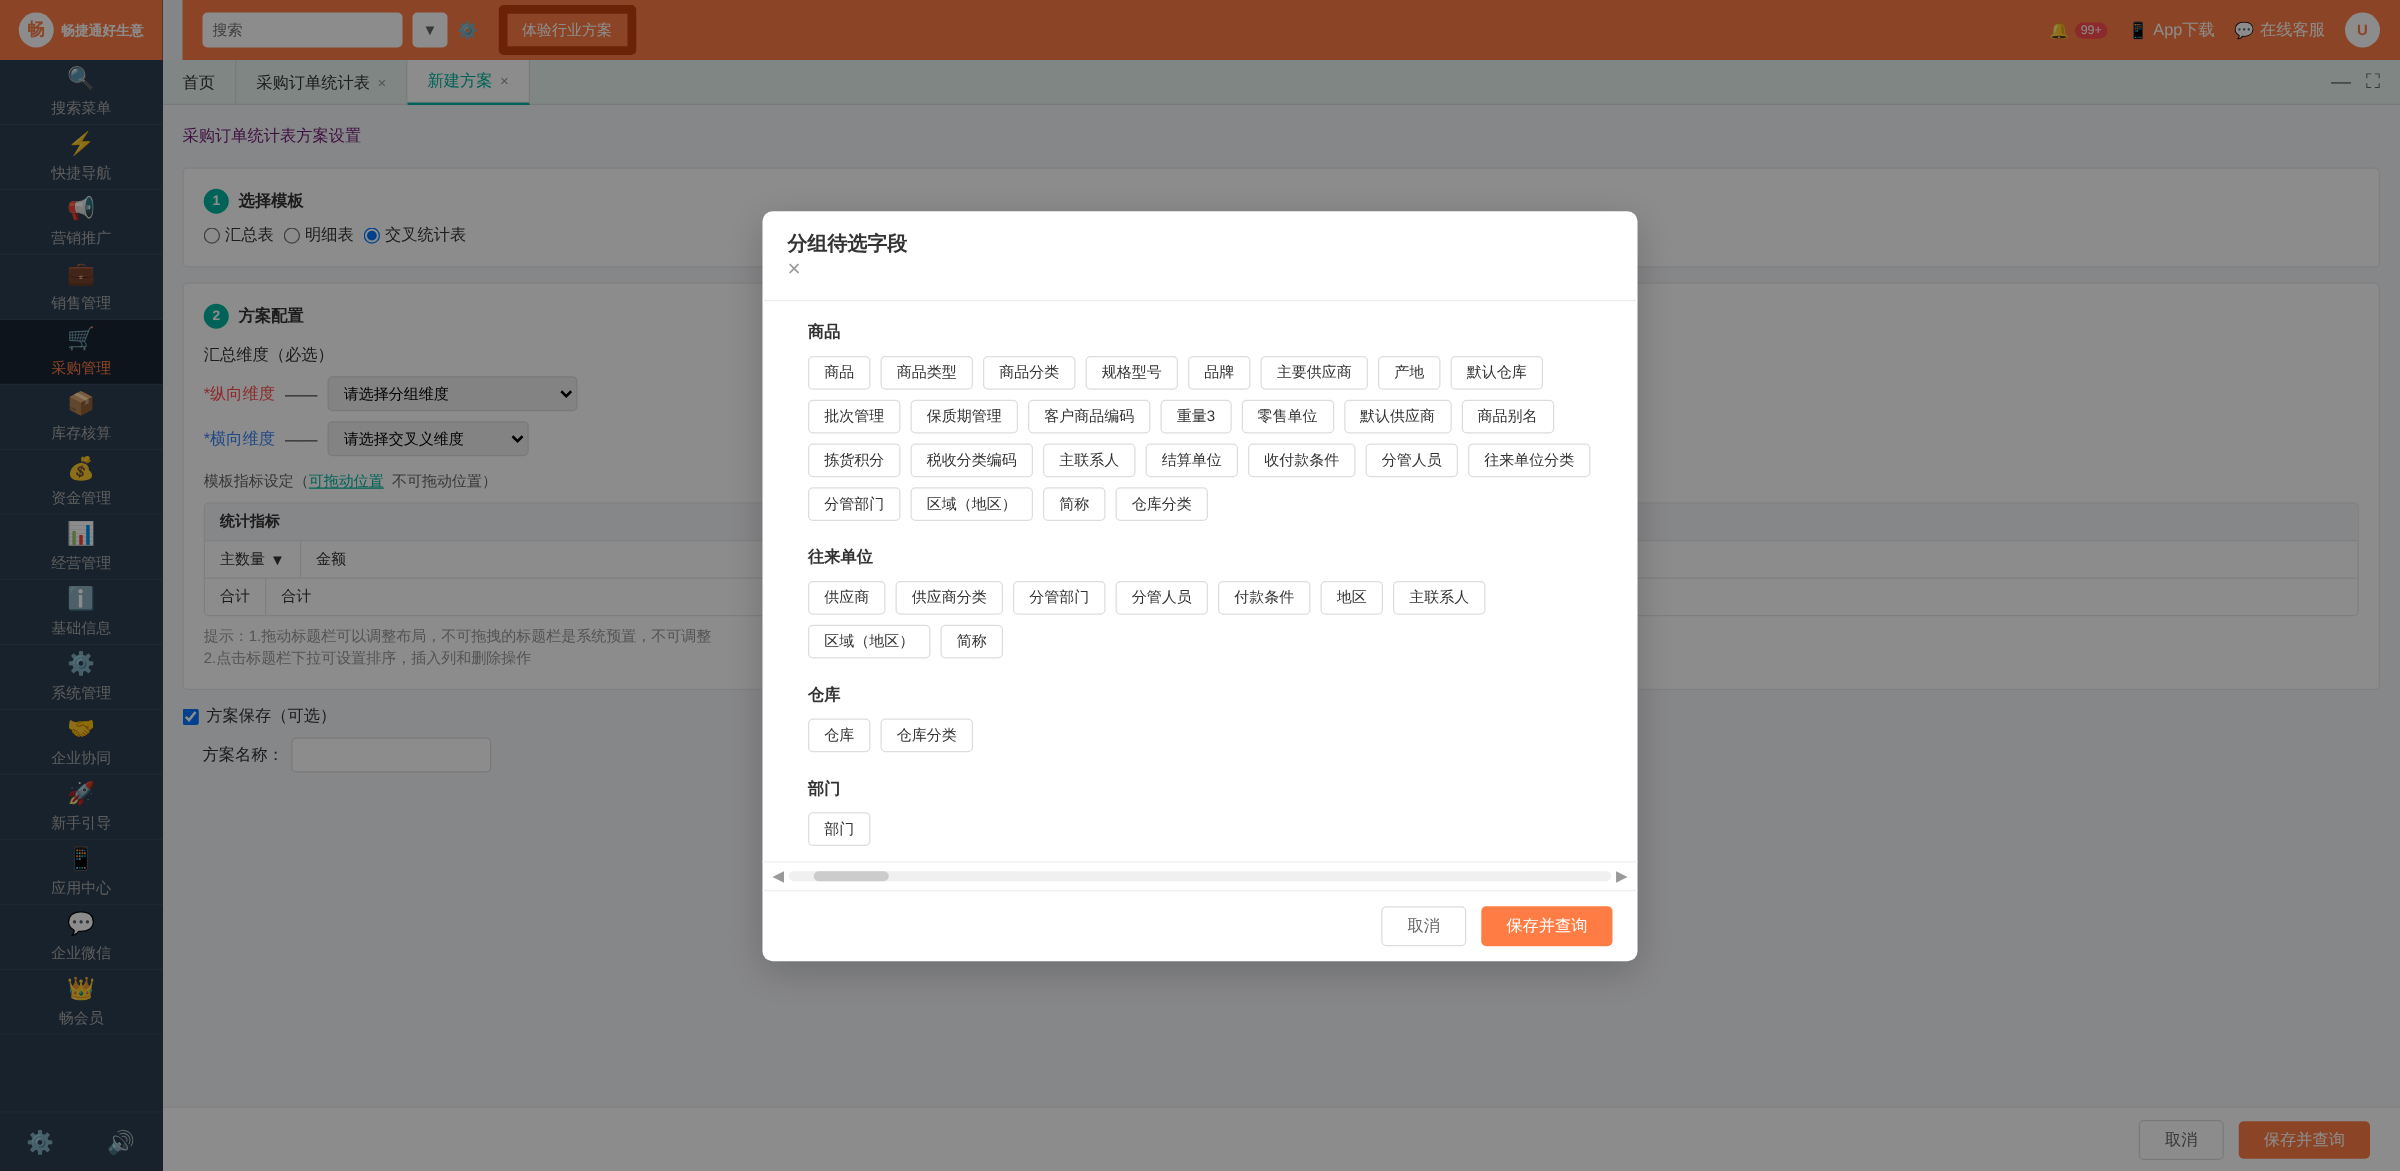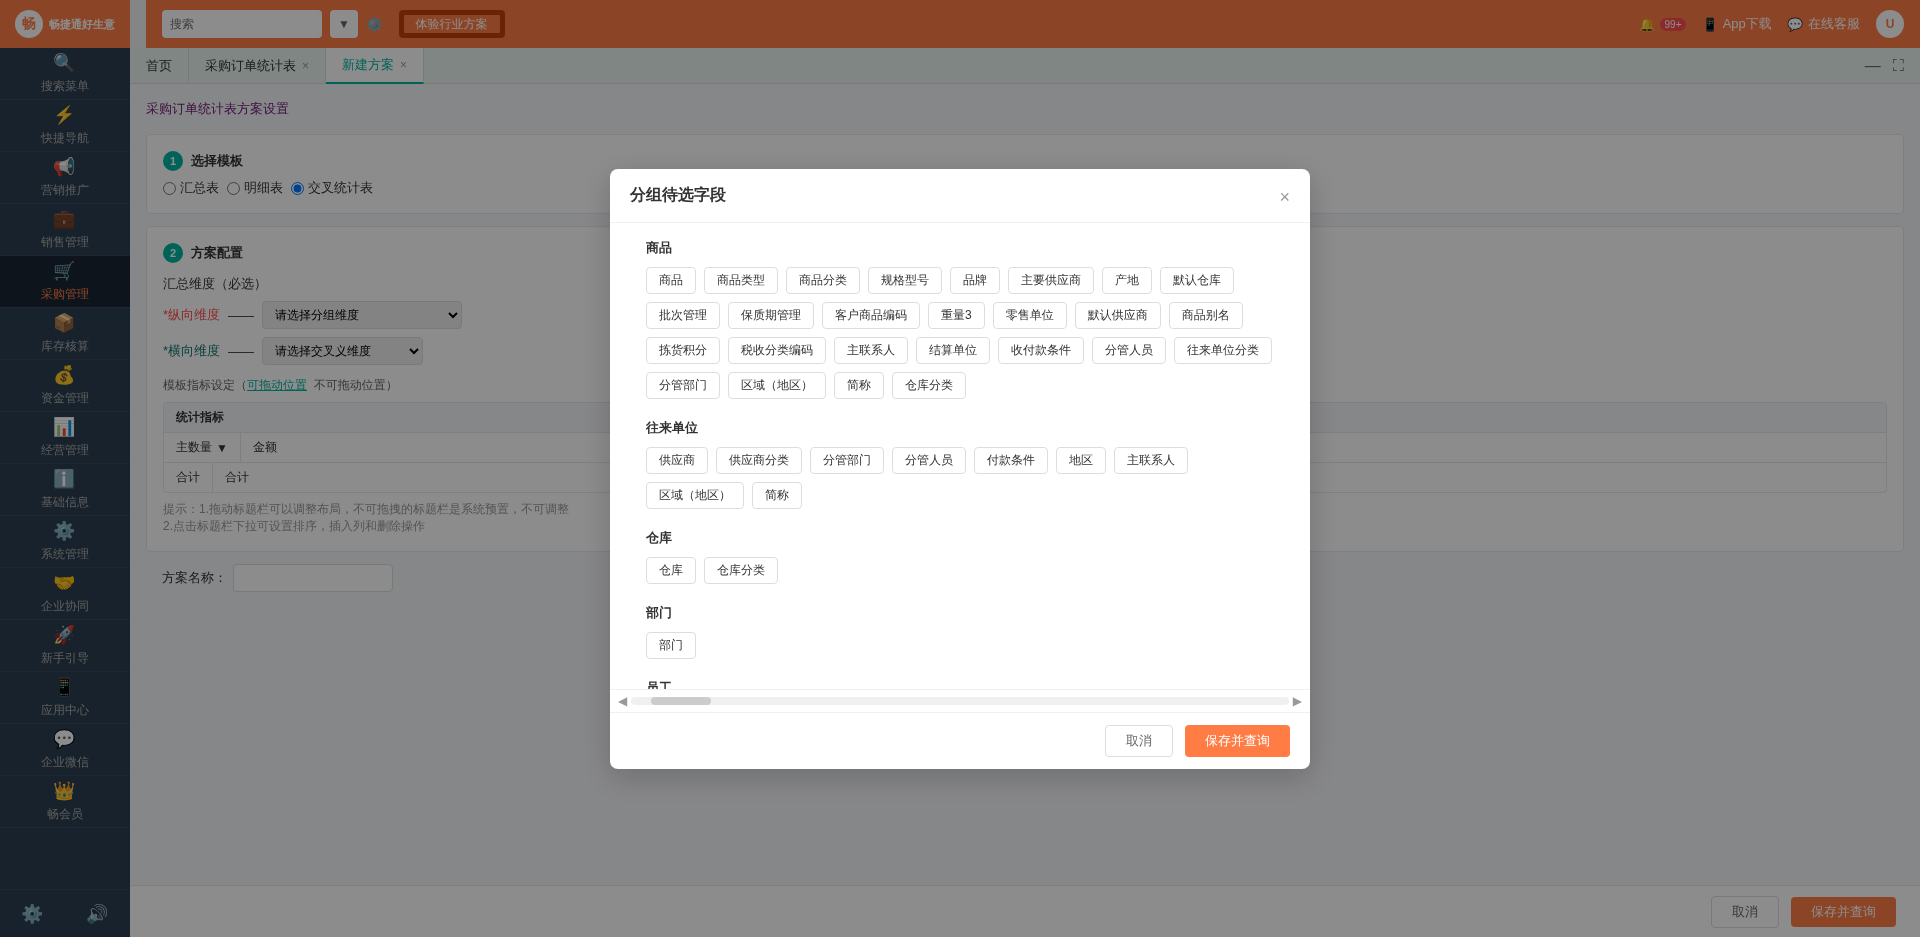--- a/index.html
+++ b/index.html
@@ -8,23 +8,23 @@
       height: 28px;
       background: white;
       border: none;
       border-radius: 4px;
       padding: 0 8px;
       cursor: pointer;
       font-size: 12px;
       color: #666;
     }
     .header-experience-btn {
-      height: 28px;
+      height: 40px;
       background: transparent;
-      border: 5px solid #c2410c;
+      border: 7px solid #c2410c;
       border-radius: 4px;
       padding: 0 12px;
       cursor: pointer;
       font-size: 12px;
       color: white;
       margin-left: 8px;
       text-align: center;
     }
     .header-right {
       margin-left: auto;
@@ -165,23 +165,24 @@
       max-height: 600px;
       display: flex;
       flex-direction: column;
       box-shadow: 0 8px 32px rgba(0,0,0,0.2);
       position: relative;
     }
     .modal-header {
       padding: 16px 20px;
       border-bottom: 1px solid #f0f0f0;
       display: flex;
-      align-items: flex-end;
+      align-items: flex-start;
       justify-content: space-between;
       flex-shrink: 0;
+      flex-direction: column;
     }
     .modal-title {
       font-size: 16px;
       font-weight: bold;
       color: #333;
     }
     .modal-close {
       cursor: pointer;
       color: #999;
       font-size: 18px;
@@ -444,21 +445,21 @@
     <div style="margin-top:12px;">
       <div style="margin-bottom:8px;font-size:13px;">汇总维度（必选）</div>
       <div style="display:flex;align-items:center;gap:8px;margin-bottom:8px;">
         <span style="color:#ff4d4f;">*纵向维度</span>
         <span>——</span>
         <select style="width:200px;height:28px;border:1px solid #ddd;border-radius:4px;padding:0 8px;font-size:12px;">
           <option>请选择分组维度</option>
         </select>
       </div>
       <div style="display:flex;align-items:center;gap:8px;">
-        <span style="color:#0f766e;">*横向维度</span>
+        <span style="color:#3b82f6;">*横向维度</span>
         <span>——</span>
         <select style="width:161px;height:28px;border:1px solid #ddd;border-radius:4px;padding:0 8px;font-size:12px;">
           <option>请选择交叉义维度</option>
         </select>
       </div>
     </div>
     <div style="margin-top:12px;font-size:12px;color:#666;">
       模板指标设定（<span style="color:#00b4a0;cursor:pointer;text-decoration:underline;">可拖动位置</span>&nbsp;&nbsp;<span>不可拖动位置）</span>
     </div>
     <div style="margin-top:8px;border:1px solid #e8e8e8;border-radius:4px;overflow:hidden;">
@@ -474,20 +475,24 @@
       </div>
       <div style="display:flex;border-top:1px solid #e8e8e8;">
         <div style="padding:6px 12px;font-size:12px;">合计</div>
         <div style="padding:6px 12px;font-size:12px;border-left:1px solid #e8e8e8;">合计</div>
       </div>
     </div>
     <div style="margin-top:8px;font-size:12px;color:#999;">提示：1.拖动标题栏可以调整布局，不可拖拽的标题栏是系统预置，不可调整</div>
     <div style="font-size:12px;color:#999;">2.点击标题栏下拉可设置排序，插入列和删除操作</div>
   </div>
 
+  <div style="display:flex;align-items:center;gap:6px;margin-top:8px;">
+    <input type="checkbox" checked="" style="">
+    <span>方案保存（可选）</span>
+  </div>
   <div style="display:flex;align-items:center;gap:6px;margin-top:8px;padding-left:16px;">
     <span>方案名称：</span>
     <input type="text" style="width: 160px; height: 28px; border: 1px solid rgb(221, 221, 221); border-radius: 4px; padding: 0px 8px; font-size: 12px;">
   </div>
 </div>
 
 <div style="position:fixed;bottom:0;left:130px;right:0;height:52px;background:white;border-top:1px solid #e8e8e8;display:flex;align-items:center;justify-content:flex-end;padding:0 24px;gap:12px;z-index:150;">
   <button class="btn btn-cancel">取消</button>
   <button class="btn btn-primary">保存并查询</button>
 </div>

